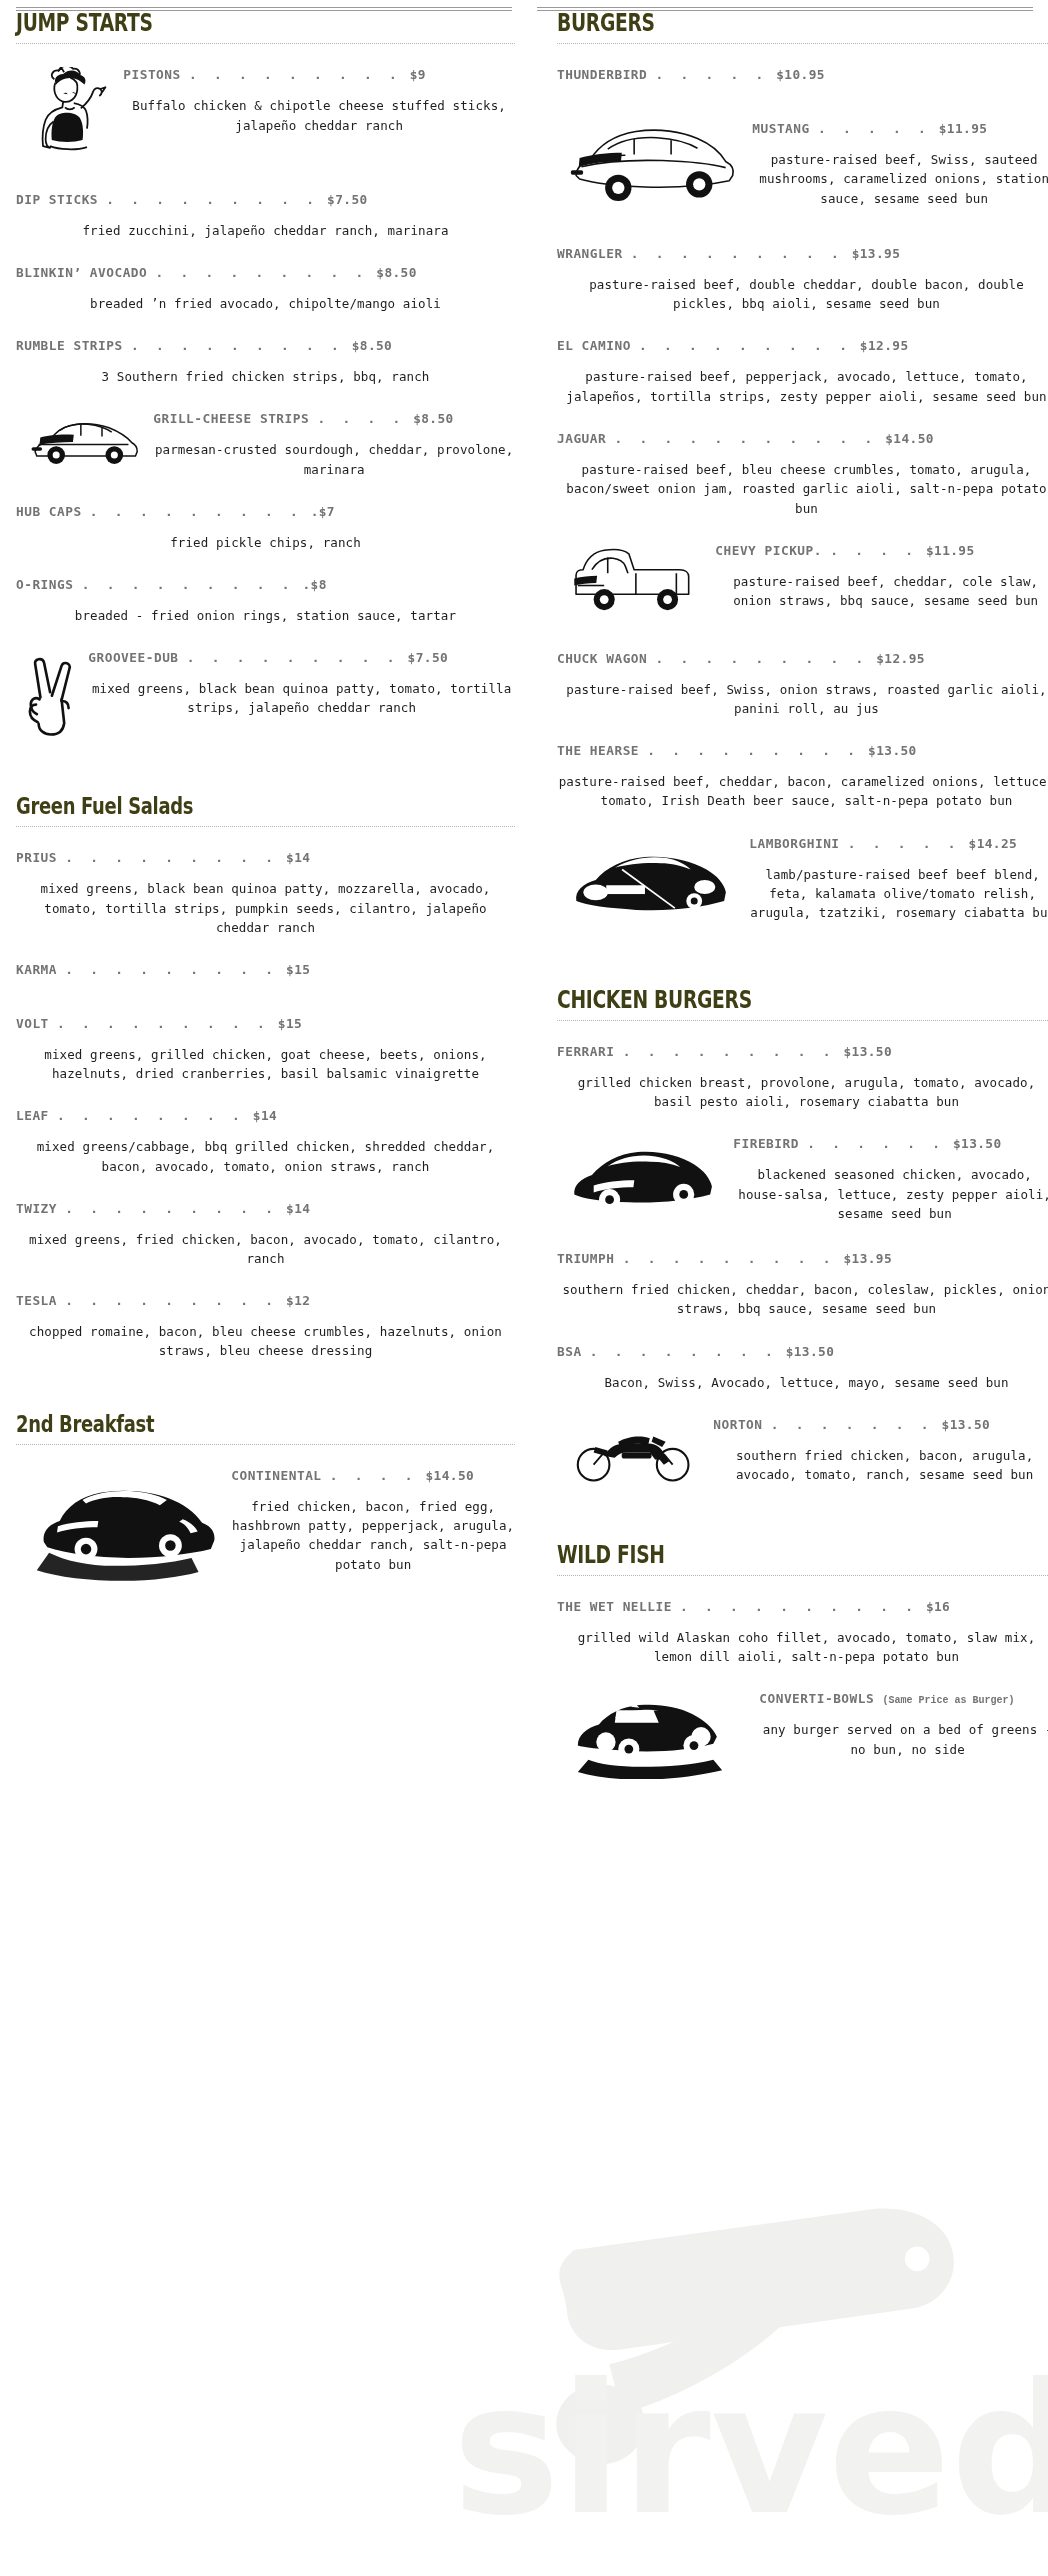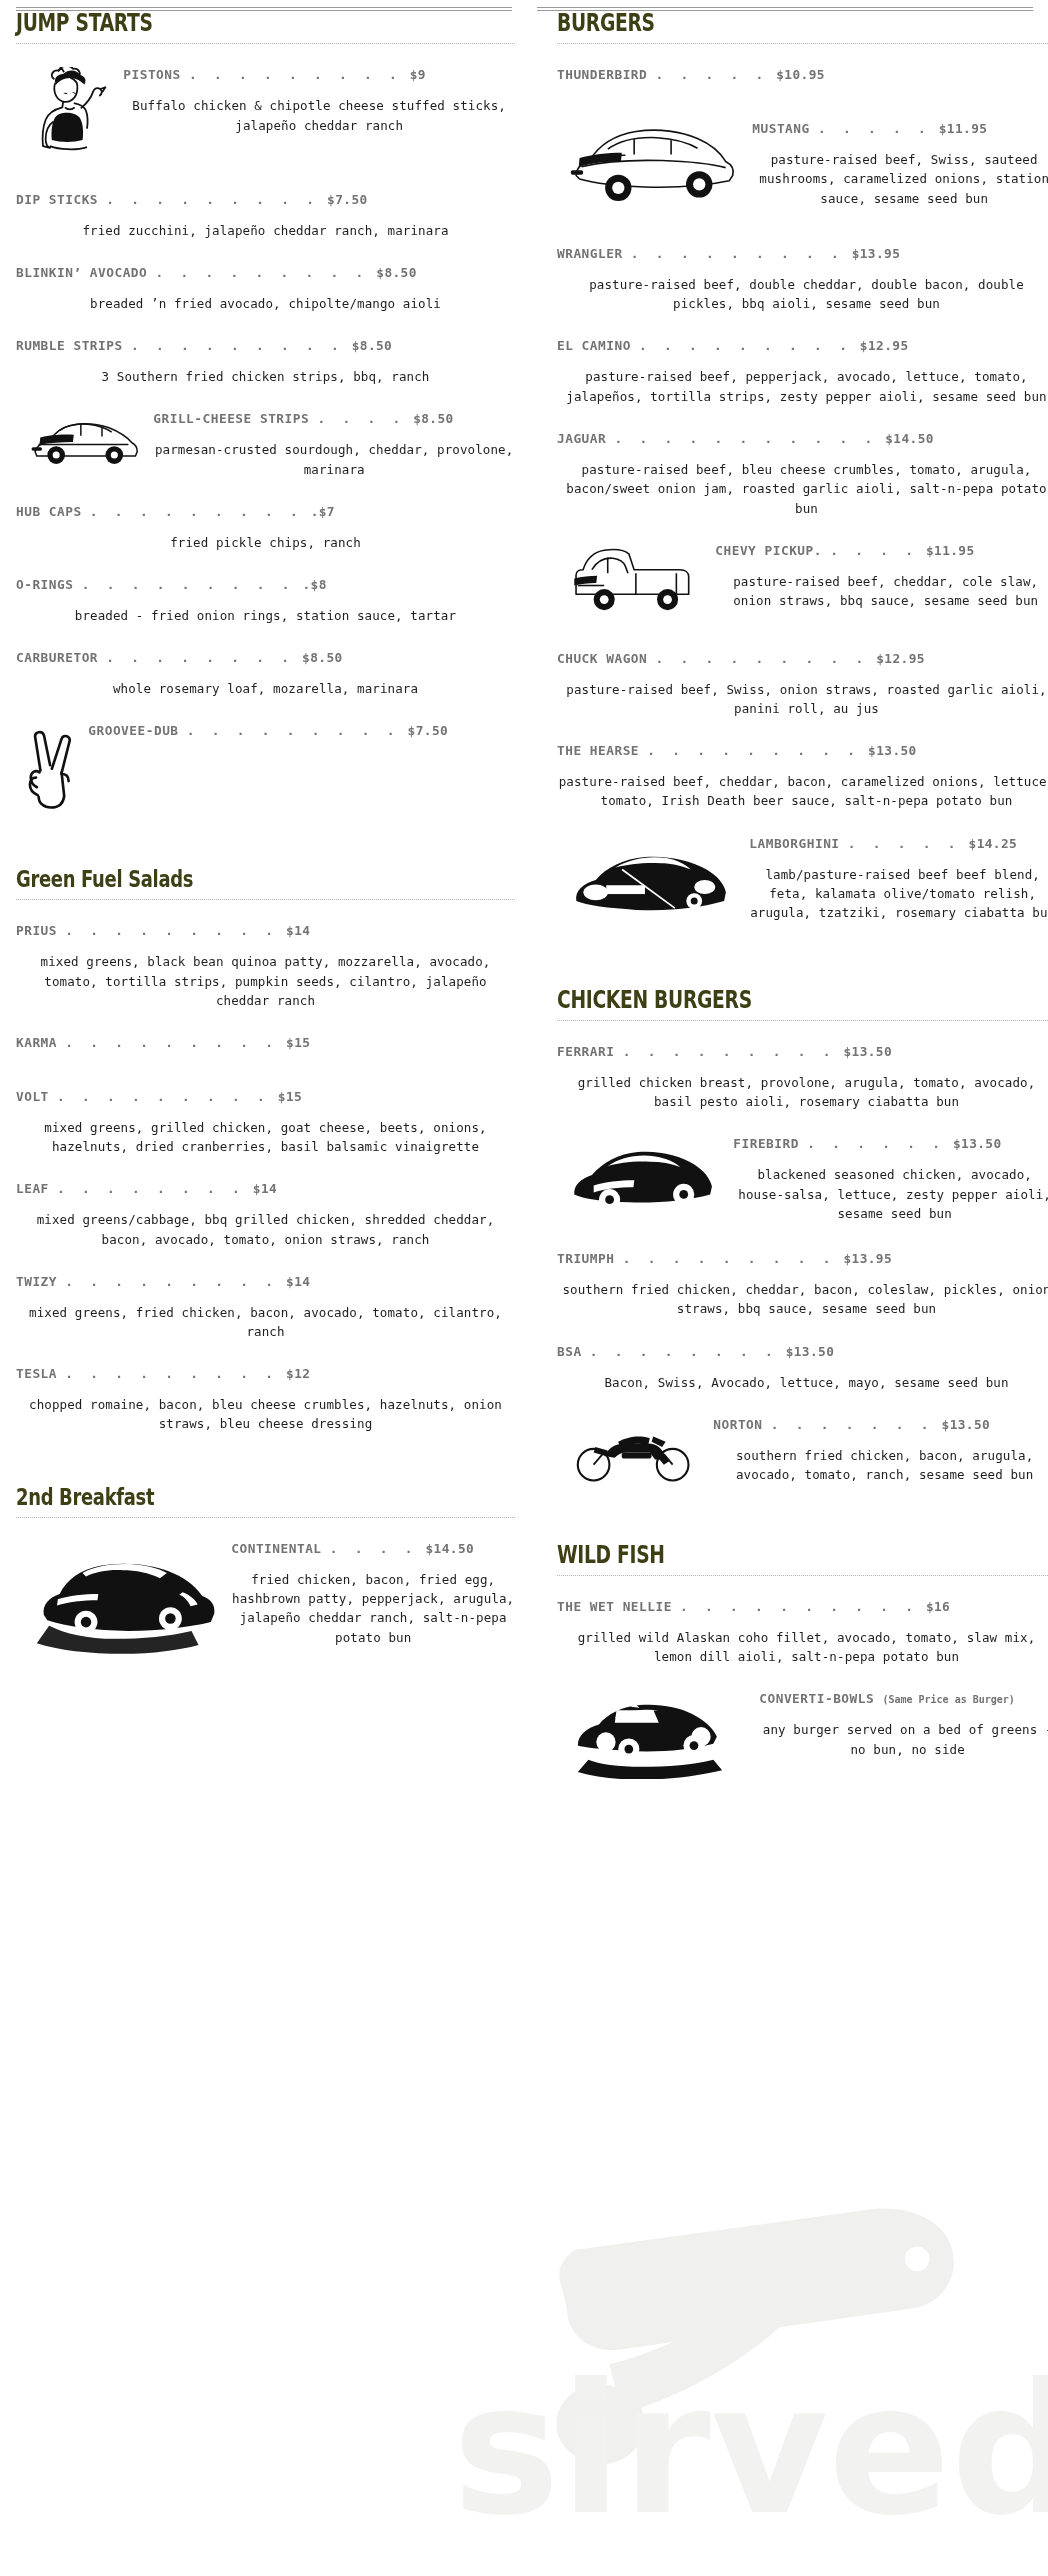--- a/index.html
+++ b/index.html
@@ -84,20 +84,21 @@
     letter-spacing: 0.5px;
     white-space: nowrap;
     margin-bottom: 14px;
   }
   .item-title .leader { letter-spacing: 4.8px; font-weight: bold; }
   .item-title .price { letter-spacing: 0.4px; }
   .item-title .note {
     font-size: 10px;
     font-weight: bold;
     letter-spacing: 0px;
+    font-family: Liberation Mono, monospace;
   }
   .item-desc {
     font-size: 12.5px;
     color: #1f1f1f;
     line-height: 1.55;
     letter-spacing: 0.1px;
     text-align: center;
   }
 
   
@@ -206,37 +207,34 @@
           </div>
           <div class="item">
             <div class="item-title"><span>HUB CAPS</span> <span class="leader">. . . . . . . . .</span> <span class="price">.$7</span></div>
             <div class="item-desc">fried pickle chips, ranch</div>
           </div>
           <div class="item">
             <div class="item-title"><span>O-RINGS</span> <span class="leader">. . . . . . . . .</span> <span class="price">.$8</span></div>
             <div class="item-desc">breaded - fried onion rings, station sauce, tartar</div>
           </div>
           <div class="item">
-            <div class="item-title"><span>CARBURETOR</span> <span class="leader">. . . . . . . .</span> <span class="price">$8.50</span></div>
-            <div class="item-desc">whole rosemary loaf, mozarella, marinara</div>
-          </div>
-          <div class="item">
             <span class="art">
               <svg width="46" height="88" viewBox="0 0 52 100" xmlns="http://www.w3.org/2000/svg">
     <g fill="none" stroke="#111" stroke-width="3" stroke-linejoin="round" stroke-linecap="round">
       <path d="M14 54 L8 16 c-1 -6 8 -8 10 -2 l7 34"></path>
       <path d="M27 52 L38 18 c2 -6 11 -3 9 3 l-9 36"></path>
       <path d="M13 56 c-5 -3 -10 0 -10 6 c0 5 3 9 7 11"></path>
       <path d="M9 62 c-4 0 -7 3 -7 8 c0 6 4 10 9 12"></path>
       <path d="M12 84 c0 7 6 12 14 12 c9 0 14 -5 15 -13 l-3 -27"></path>
       <path d="M38 58 c5 0 8 3 8 8"></path>
     </g>
   </svg>
             </span>
             <div class="item-title"><span>GROOVEE-DUB</span> <span class="leader">. . . . . . . . .</span> <span class="price">$7.50</span></div>
+            <div class="item-desc">mixed greens, black bean quinoa patty, tomato, tortilla strips, jalapeño cheddar ranch</div>
           </div>
         </div>
         <div class="sec-block spaced-top">
           <div class="sec-head mixed">Green Fuel Salads</div>
           <div class="sec-rule"></div>
           <div class="item">
             <div class="item-title"><span>PRIUS</span> <span class="leader">. . . . . . . . .</span> <span class="price">$14</span></div>
             <div class="item-desc">mixed greens, black bean quinoa patty, mozzarella, avocado, tomato, tortilla strips, pumpkin seeds, cilantro, jalapeño cheddar ranch</div>
           </div>
           <div class="item">

